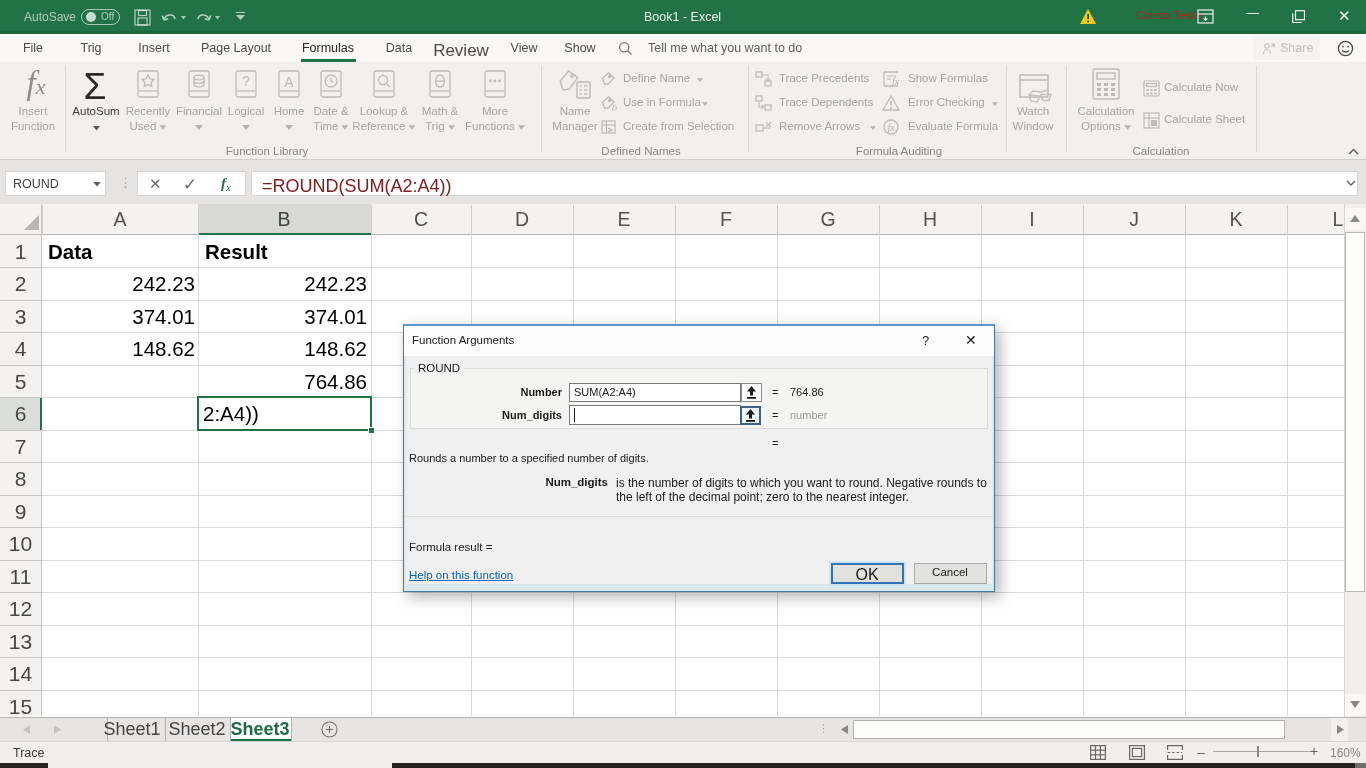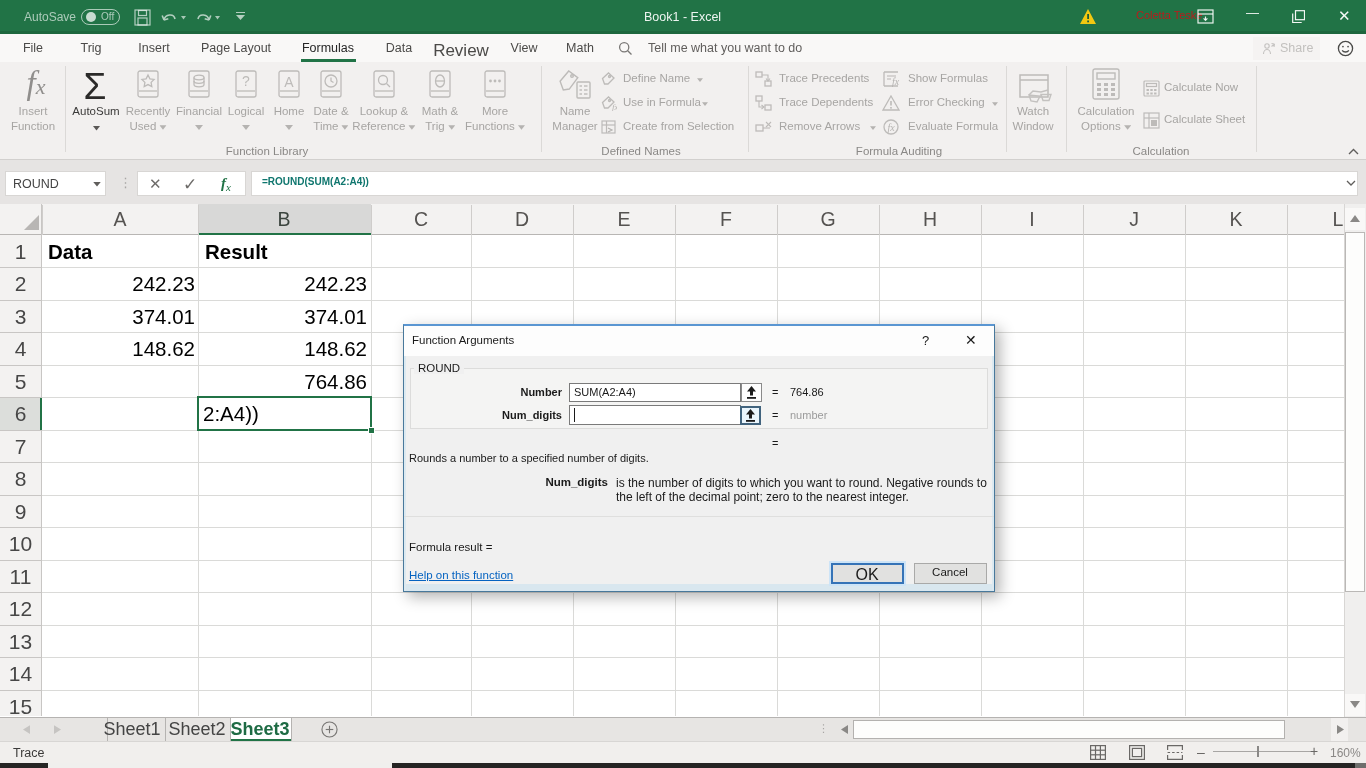--- a/index.html
+++ b/index.html
@@ -75,21 +75,21 @@
 <div class="a" style="left:0;top:34px;width:1366px;height:28px;background:#f9f8f7"></div>
 <span class="a ctr" style="left:33px;top:41px;font-size:12.5px;color:#4b4a48">File</span>
 <span class="a ctr" style="left:91px;top:41px;font-size:12.5px;color:#4b4a48">Trig</span>
 <span class="a ctr" style="left:154px;top:41px;font-size:12.5px;color:#4b4a48">Insert</span>
 <span class="a ctr" style="left:236px;top:41px;font-size:12.5px;color:#4b4a48">Page Layout</span>
 <span class="a ctr" style="left:328px;top:41px;font-size:12.5px;font-weight:normal;color:#262626">Formulas</span>
 <span class="a" style="left:301px;top:59px;width:55px;height:3px;background:#217346"></span>
 <span class="a ctr" style="left:399px;top:41px;font-size:12.5px;color:#4b4a48">Data</span>
 <span class="a ctr" style="left:461px;top:41px;font-size:17px;color:#4b4a48">Review</span>
 <span class="a ctr" style="left:524px;top:41px;font-size:12.5px;color:#4b4a48">View</span>
-<span class="a ctr" style="left:580px;top:41px;font-size:12.5px;color:#4b4a48">Math</span>
+<span class="a ctr" style="left:580px;top:41px;font-size:12.5px;color:#4b4a48">Show</span>
 <svg class="a" style="left:618px;top:41px" width="15" height="15" viewBox="0 0 15 15">
     <circle cx="6.2" cy="6.2" r="4.6" fill="none" stroke="#7a7876" stroke-width="1.3"></circle>
     <line x1="9.7" y1="9.7" x2="13.5" y2="13.5" stroke="#7a7876" stroke-width="1.3"></line>
   </svg>
 <span class="a" style="left:648px;top:41px;font-size:12.5px;color:#605e5c">Tell me what you want to do</span>
 <span class="a" style="left:1253px;top:37px;width:67px;height:23px;background:#f5f3f2"></span>
 <svg class="a" style="left:1262px;top:42px" width="14" height="13" viewBox="0 0 14 13">
     <g fill="none" stroke="#c4c2c0" stroke-width="1.1">
       <circle cx="5" cy="4" r="2.2"></circle>
       <path d="M1.5 12 c0-3 2-4.5 3.5-4.5 s3.5 1.5 3.5 4.5"></path>
@@ -390,21 +390,21 @@
 <span class="a" style="left:13px;top:177px;font-size:12.5px;color:#444">ROUND</span>
 <svg class="a" style="left:93px;top:182px" width="8" height="5" viewBox="0 0 9 6">
     <path d="M0 0 l9 0 -4.5 5.5 z" fill="#605e5c"></path>
   </svg>
 <span class="a" style="left:119px;top:175px;color:#a8a6a4;font-size:13px">⋮</span>
 <div class="fbox" style="left:137px;width:109px"></div>
 <span class="a" style="left:149px;top:175px;font-size:15px;color:#6e6c6a">✕</span>
 <span class="a" style="left:183px;top:174px;font-size:17px;color:#6e6c6a">✓</span>
 <span class="a" style="left:221px;top:175px;font-size:15px;color:#217346;font-family:'Liberation Serif',serif;font-style:italic"><b>f</b><span style="font-size:11px;vertical-align:-3px">x</span></span>
 <div class="fbox" style="left:251px;width:1107px"></div>
-<span class="a" style="left:262px;top:176px;font-size:10px;font-weight:700;color:#0f766e">=ROUND(SUM(A2:A4))</span>
+<span class="a" style="left:262px;top:176px;font-size:18px;font-weight:400;color:#7f1d1d">=ROUND(SUM(A2:A4))</span>
 <svg class="a" style="left:1346px;top:180px" width="10" height="7" viewBox="0 0 10 7">
     <path d="M1 1 l4 4 4-4" fill="none" stroke="#605e5c" stroke-width="1.3"></path>
   </svg>
 
 <div class="a" style="left:0;top:204px;width:1344px;height:31px;background:#f3f2f1;border-bottom:1px solid #b8b6b4"></div>
 <div class="a" style="left:0;top:204px;width:42px;height:31px;border-right:1px solid #c8c6c4"></div>
 <svg class="a" style="left:24px;top:215px" width="15" height="15" viewBox="0 0 15 15">
     <path d="M15 0 L15 15 L0 15 Z" fill="#b8b6b4"></path>
   </svg>
 <div class="a" style="left:198px;top:204px;width:173px;height:31px;background:#d8d8d7;border-bottom:2px solid #217346"></div>

